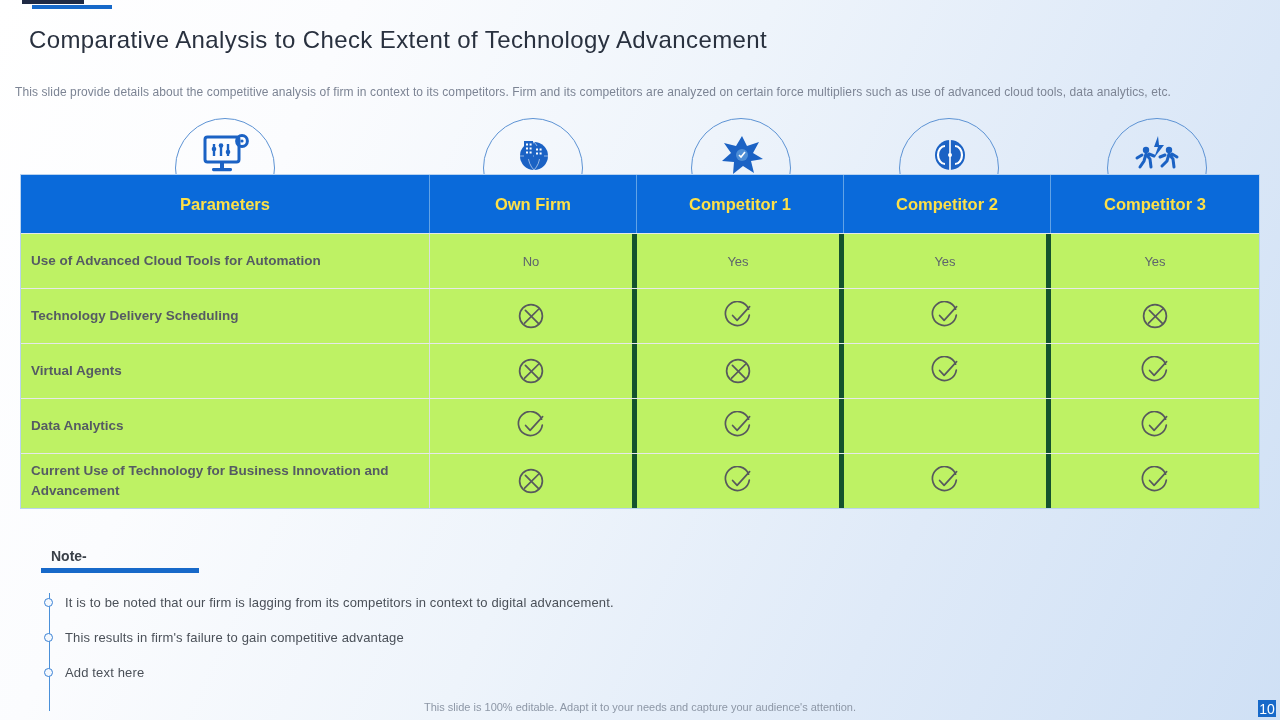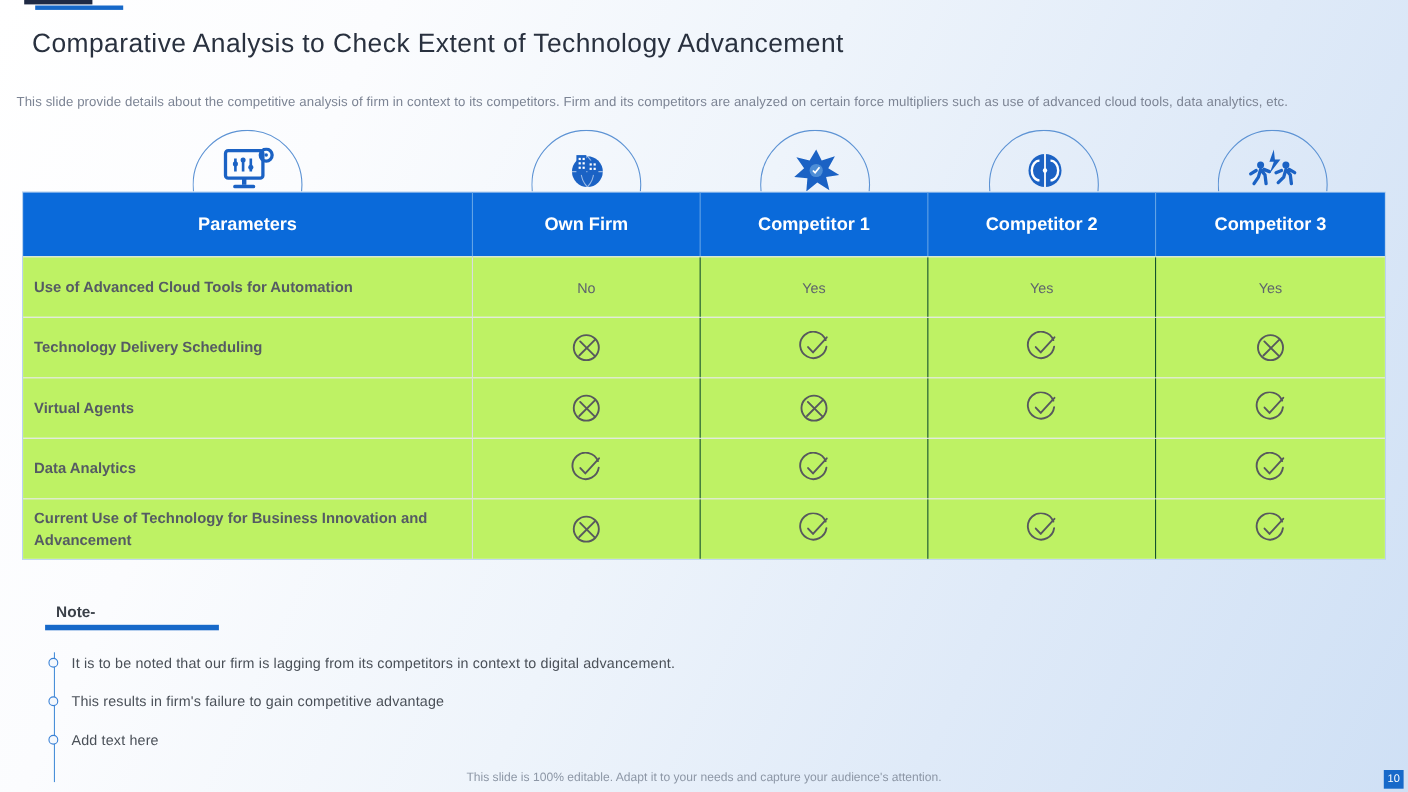--- a/index.html
+++ b/index.html
@@ -117,21 +117,21 @@
     background: #ffffff;
   }
   .trow {
     display: flex;
     width: 100%;
   }
   .thead {
     background: #0a6ada;
   }
   .thead .cell {
-    color: #ffffff;
+    color: #fde047;
     font-size: 16.5px;
     font-weight: bold;
     height: 58px;
     display: flex;
     align-items: center;
     justify-content: center;
     border-right: 1px solid #62a3e6;
     box-sizing: border-box;
   }
   .thead .cell:last-child { border-right: none; text-align: right; }
@@ -167,21 +167,21 @@
     line-height: 1.45;
     height: 54px;
   }
   .tbody-row .c-val,
   .tbody-row .c-val-last {
     display: flex;
     align-items: center;
     justify-content: center;
     font-size: 13px;
     color: #5e646c;
-    border-right: 1px solid #14532d;
+    border-right: 5px solid #14532d;
     height: 54px;
   }
   .tbody-row .c-val-last { border-right: none; }
   .mark svg { display: block; }
 
   
   .note-block {
     position: absolute;
     left: 29px;
     top: 504px;
@@ -249,21 +249,21 @@
     color: #8d97a6;
   }
   .page-num {
     position: absolute;
     right: 4px;
     top: 700px;
     width: 18px;
     height: 17px;
     background: #1769c9;
     color: #ffffff;
-    font-size: 10px;
+    font-size: 14px;
     display: flex;
     align-items: center;
     justify-content: center;
   }
 </style>
 </head>
 <body>
 
 <div class="slide">
 

